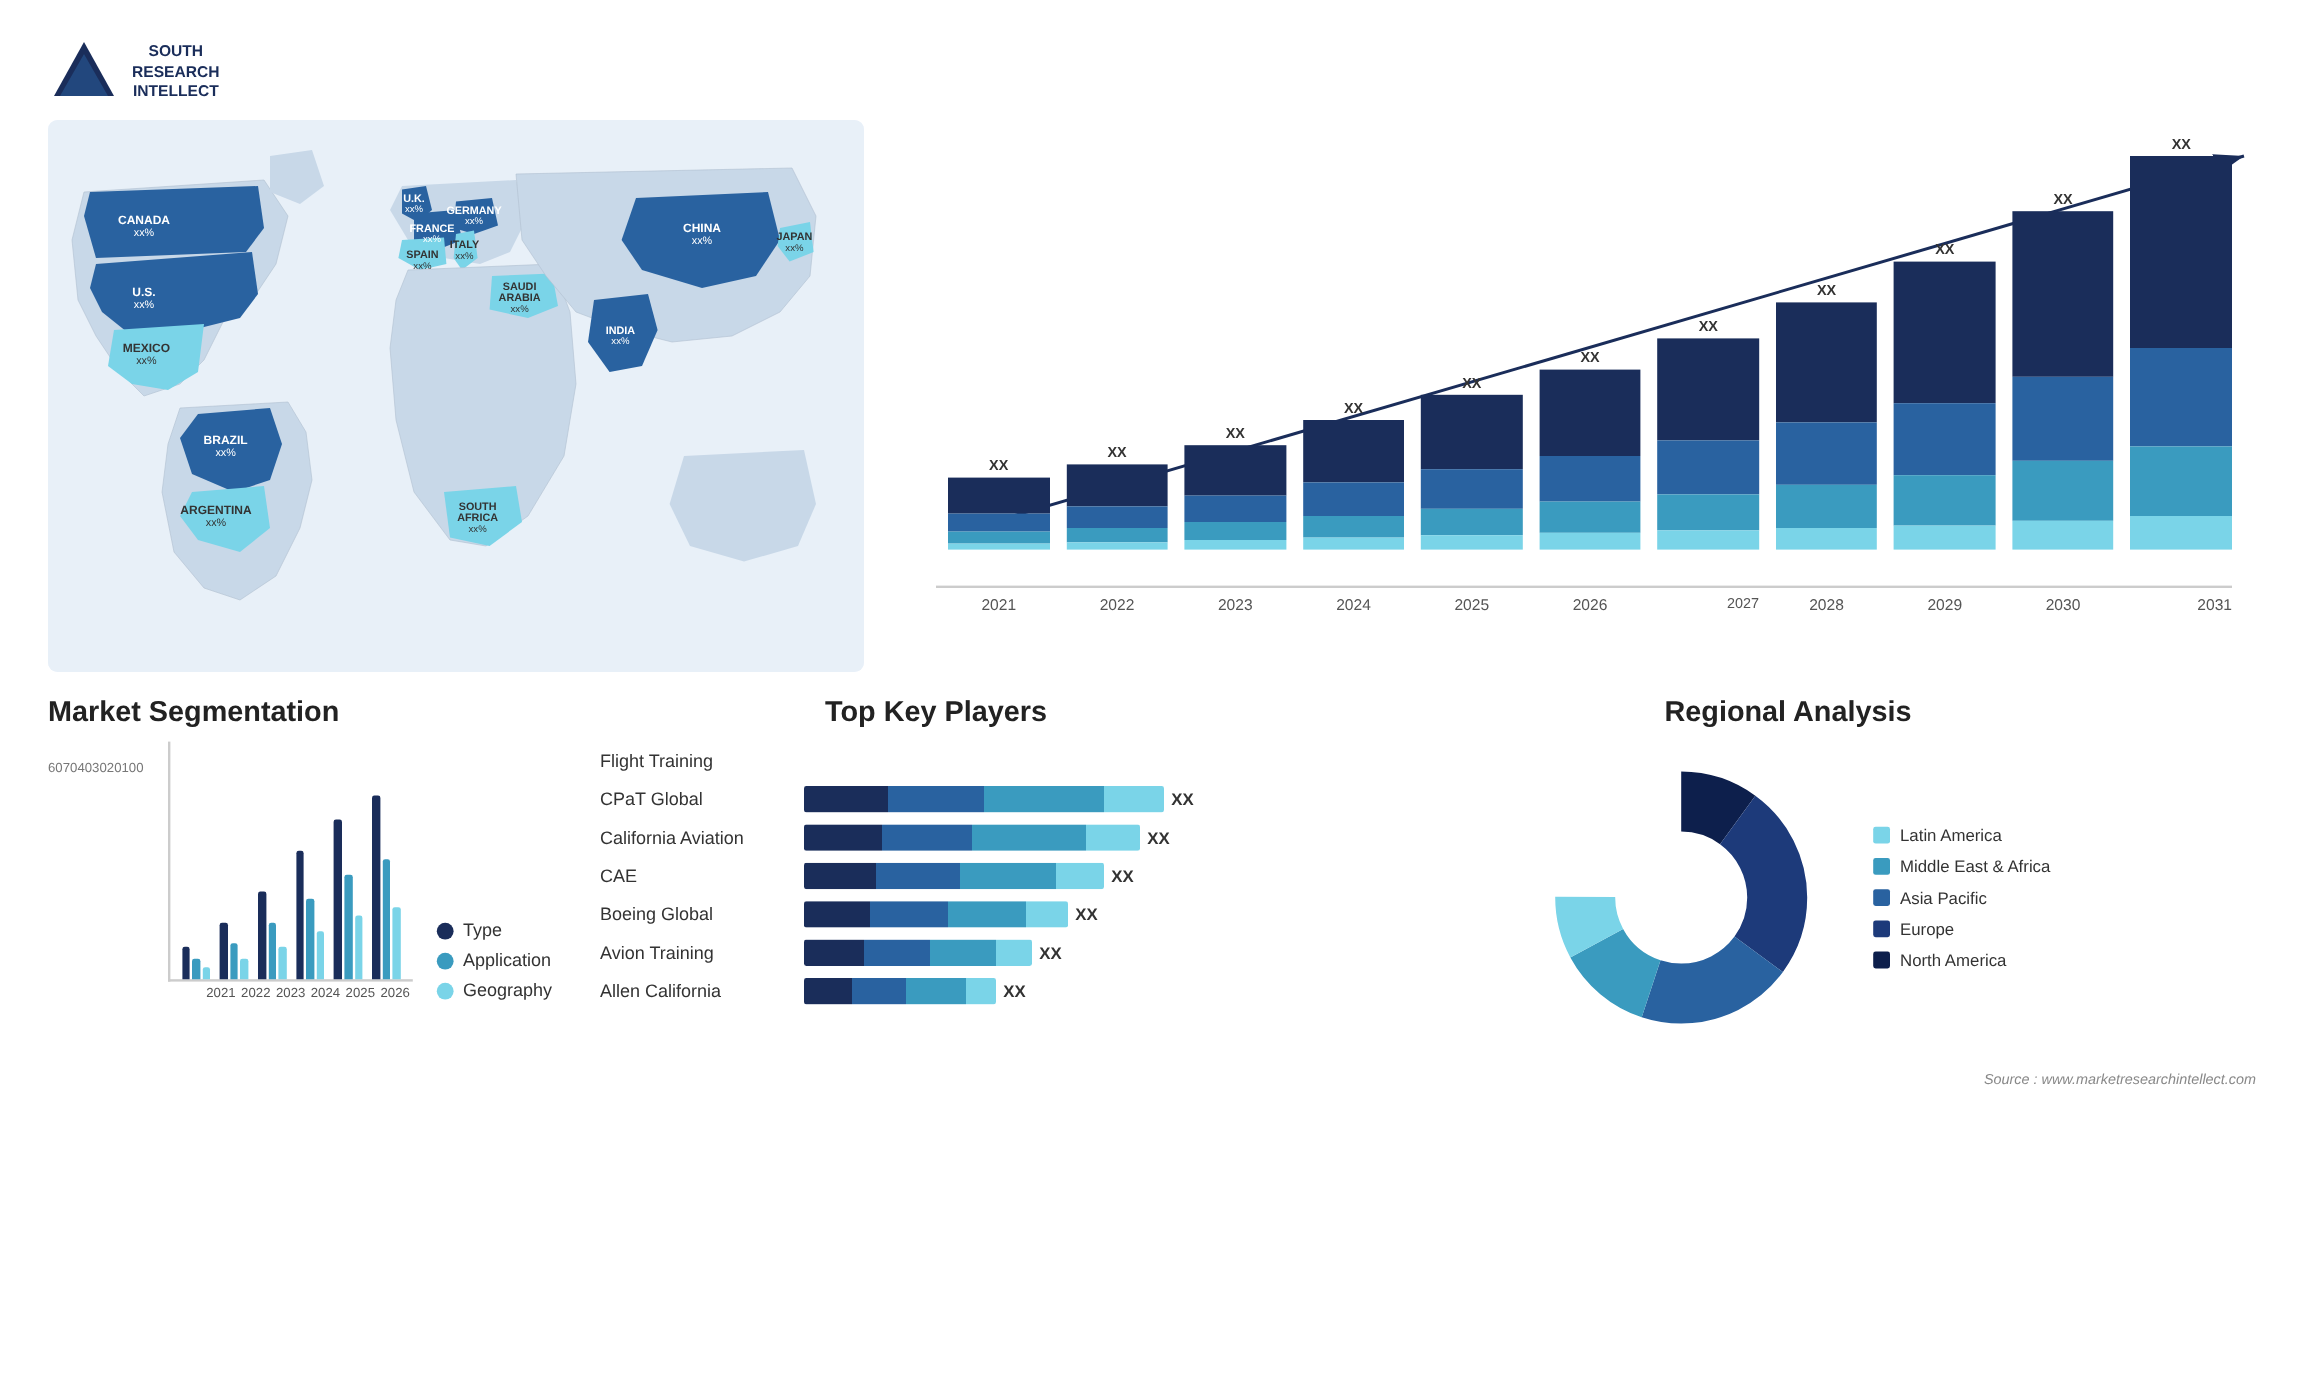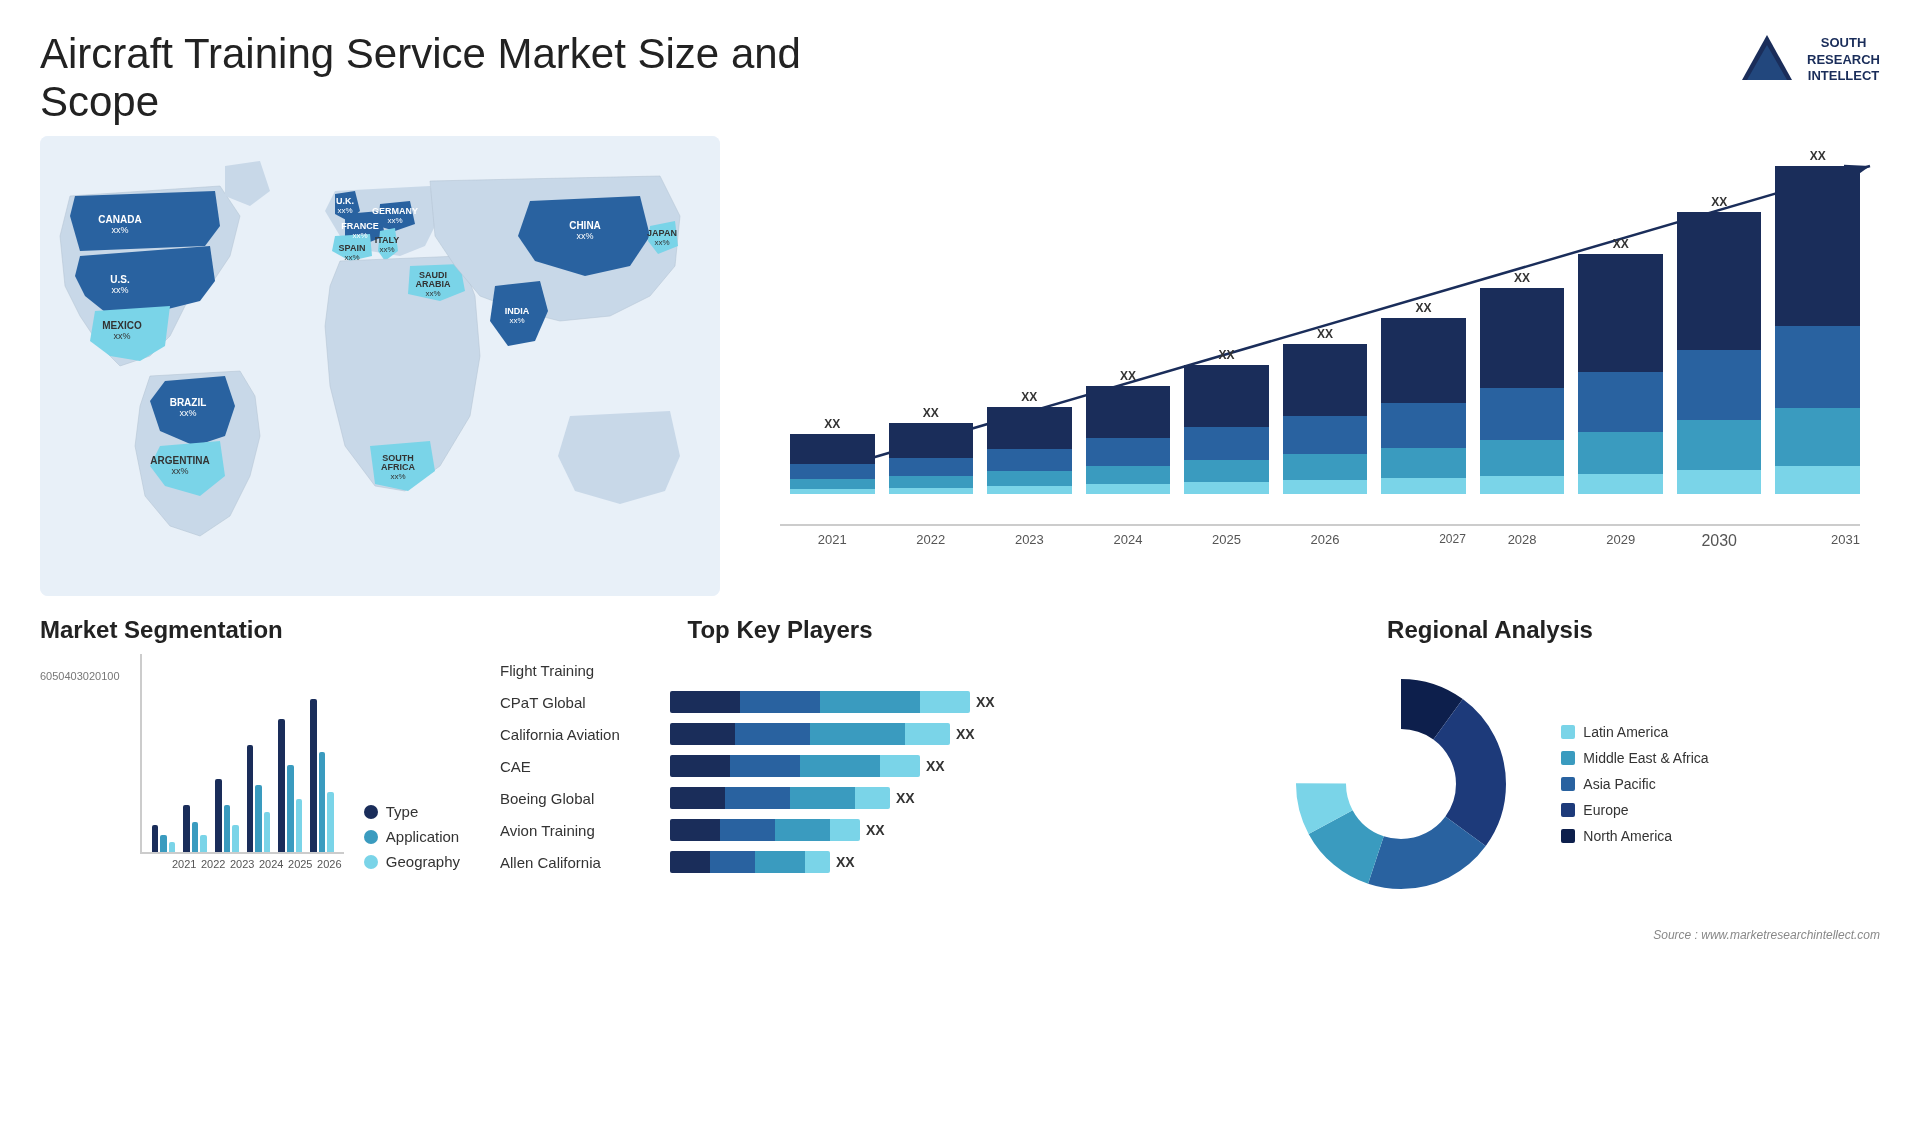--- a/index.html
+++ b/index.html
@@ -252,21 +252,20 @@
       padding: 4px 40px;
       font-size: 12px;
       color: #888;
       font-style: italic;
     }
   </style>
 </head>
 <body>
 
 <div class="header">
-  <h1 class="main-title">Aircraft Training Service Market Size and Scope</h1>
   <div class="logo">
     <svg class="logo-icon" viewBox="0 0 60 60">
       <polygon points="30,5 55,50 5,50" fill="#1a2d5a"></polygon>
       <polygon points="30,15 50,50 10,50" fill="#2962a0" opacity="0.5"></polygon>
     </svg>
     <div class="logo-text">
       <div>SOUTH</div>
       <div>RESEARCH</div>
       <div>INTELLECT</div>
     </div>
@@ -488,35 +487,35 @@
     <div style="display:flex;gap:14px;padding-left:10px;margin-top:6px;">
       <div style="flex:1;text-align:center;font-size:13px;color:#555;">2021</div>
       <div style="flex:1;text-align:center;font-size:13px;color:#555;">2022</div>
       <div style="flex:1;text-align:center;font-size:13px;color:#555;">2023</div>
       <div style="flex:1;text-align:center;font-size:13px;color:#555;">2024</div>
       <div style="flex:1;text-align:center;font-size:13px;color:#555;">2025</div>
       <div style="flex:1;text-align:center;font-size:13px;color:#555;">2026</div>
       <div style="flex:1;text-align:right;font-size:12px;color:#555;">2027</div>
       <div style="flex:1;text-align:center;font-size:13px;color:#555;">2028</div>
       <div style="flex:1;text-align:center;font-size:13px;color:#555;">2029</div>
-      <div style="flex:1;text-align:center;font-size:16px;color:#555;">2030</div>
+      <div style="flex:1;text-align:center;font-size:13px;color:#555;">2030</div>
       <div style="flex:1;text-align:right;font-size:13px;color:#555;">2031</div>
     </div>
   </div>
 </div>
 
 <div class="bottom-section">
 
   <div class="segmentation-container">
     <div class="section-title">Market Segmentation</div>
     <div class="seg-chart-area">
 
       <div class="seg-y-labels">
         <span>60</span>
-        <span>50</span>
+        <span>70</span>
         <span>40</span>
         <span>30</span>
         <span>20</span>
         <span>10</span>
         <span>0</span>
       </div>
       <div style="flex:1;">
         <div class="seg-bars">
 
           <div class="seg-group">

